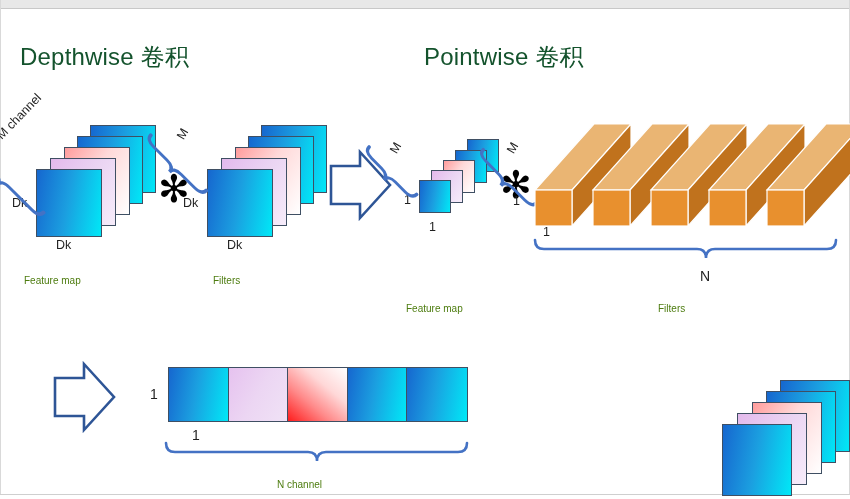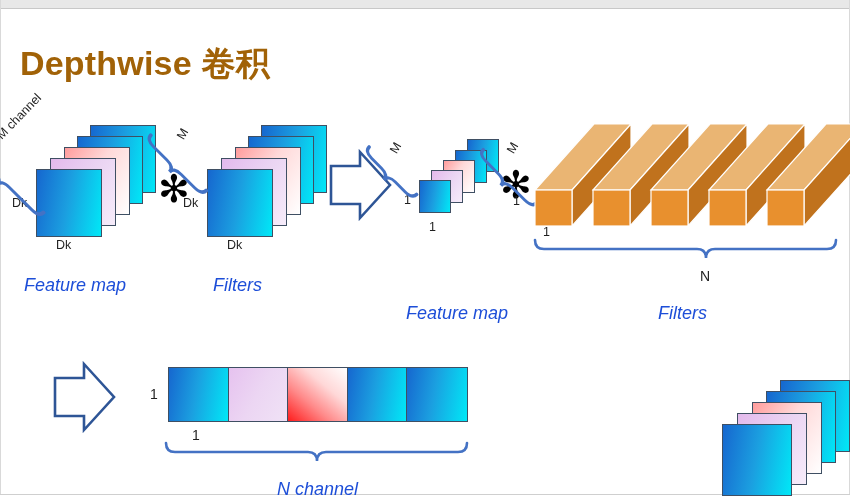--- a/index.html
+++ b/index.html
@@ -41,32 +41,31 @@
     position: absolute;
     top: 0; height: 499px; width: 1px;
     background: #d9d9d9;
   }
   .side-edge.left { left: 0; }
   .side-edge.right { right: 0; }
 
   
   .ttl {
     position: absolute;
-    font-size: 34px;
-    color: #a16207;
-    font-weight: 700;
+    font-size: 24px;
+    color: #14532d;
+    font-weight: 400;
     white-space: nowrap;
     letter-spacing: 0.2px;
   }
   .lbl {
     position: absolute;
-    font-size: 18px;
-    color: #1d4ed8;
-    white-space: nowrap;
-    font-style: italic;
+    font-size: 10px;
+    color: #4d7c0f;
+    white-space: nowrap;
   }
   .lbl-sm {
     position: absolute;
     font-size: 12.5px;
     color: #1f1f1f;
     white-space: nowrap;
   }
   .lbl-rot {
     position: absolute;
     font-size: 12.5px;
@@ -118,20 +117,21 @@
 <body>
 
 <div id="slide">
 
   <div class="chrome-top"></div>
   <div class="side-edge left"></div>
   <div class="side-edge right"></div>
   <div class="chrome-bottom"></div>
 
   <div class="ttl" style="left:20px; top:41px;">Depthwise 卷积</div>
+  <div class="ttl" style="left:424px; top:41px;">Pointwise 卷积</div>
 
   <div class="stack" style="left:36px; top:125px; width:120px; height:115px;">
     <div class="plane g-bluecyan" style="left:54px; top:0px;   width:66px; height:68px;"></div>
     <div class="plane g-bluecyan" style="left:41px; top:11px;  width:66px; height:68px;"></div>
     <div class="plane g-pinkwhite" style="left:28px; top:22px; width:66px; height:68px;"></div>
     <div class="plane g-purpwhite" style="left:14px; top:33px; width:66px; height:68px;"></div>
     <div class="plane g-bluecyan" style="left:0px;  top:44px;  width:66px; height:68px;"></div>
   </div>
 
   <div class="lbl-rot" style="left:4px; top:128px; transform: rotate(-46deg); transform-origin: left bottom;">M channel</div>

